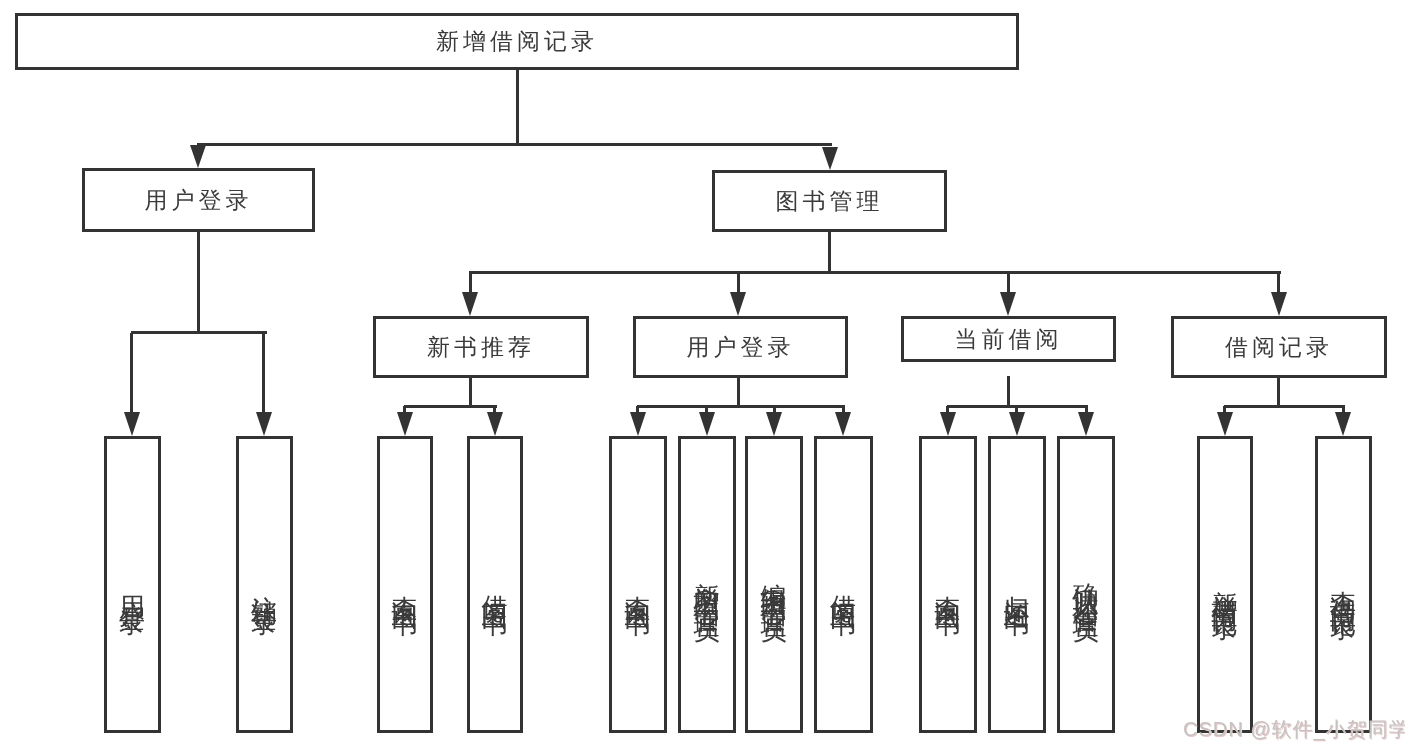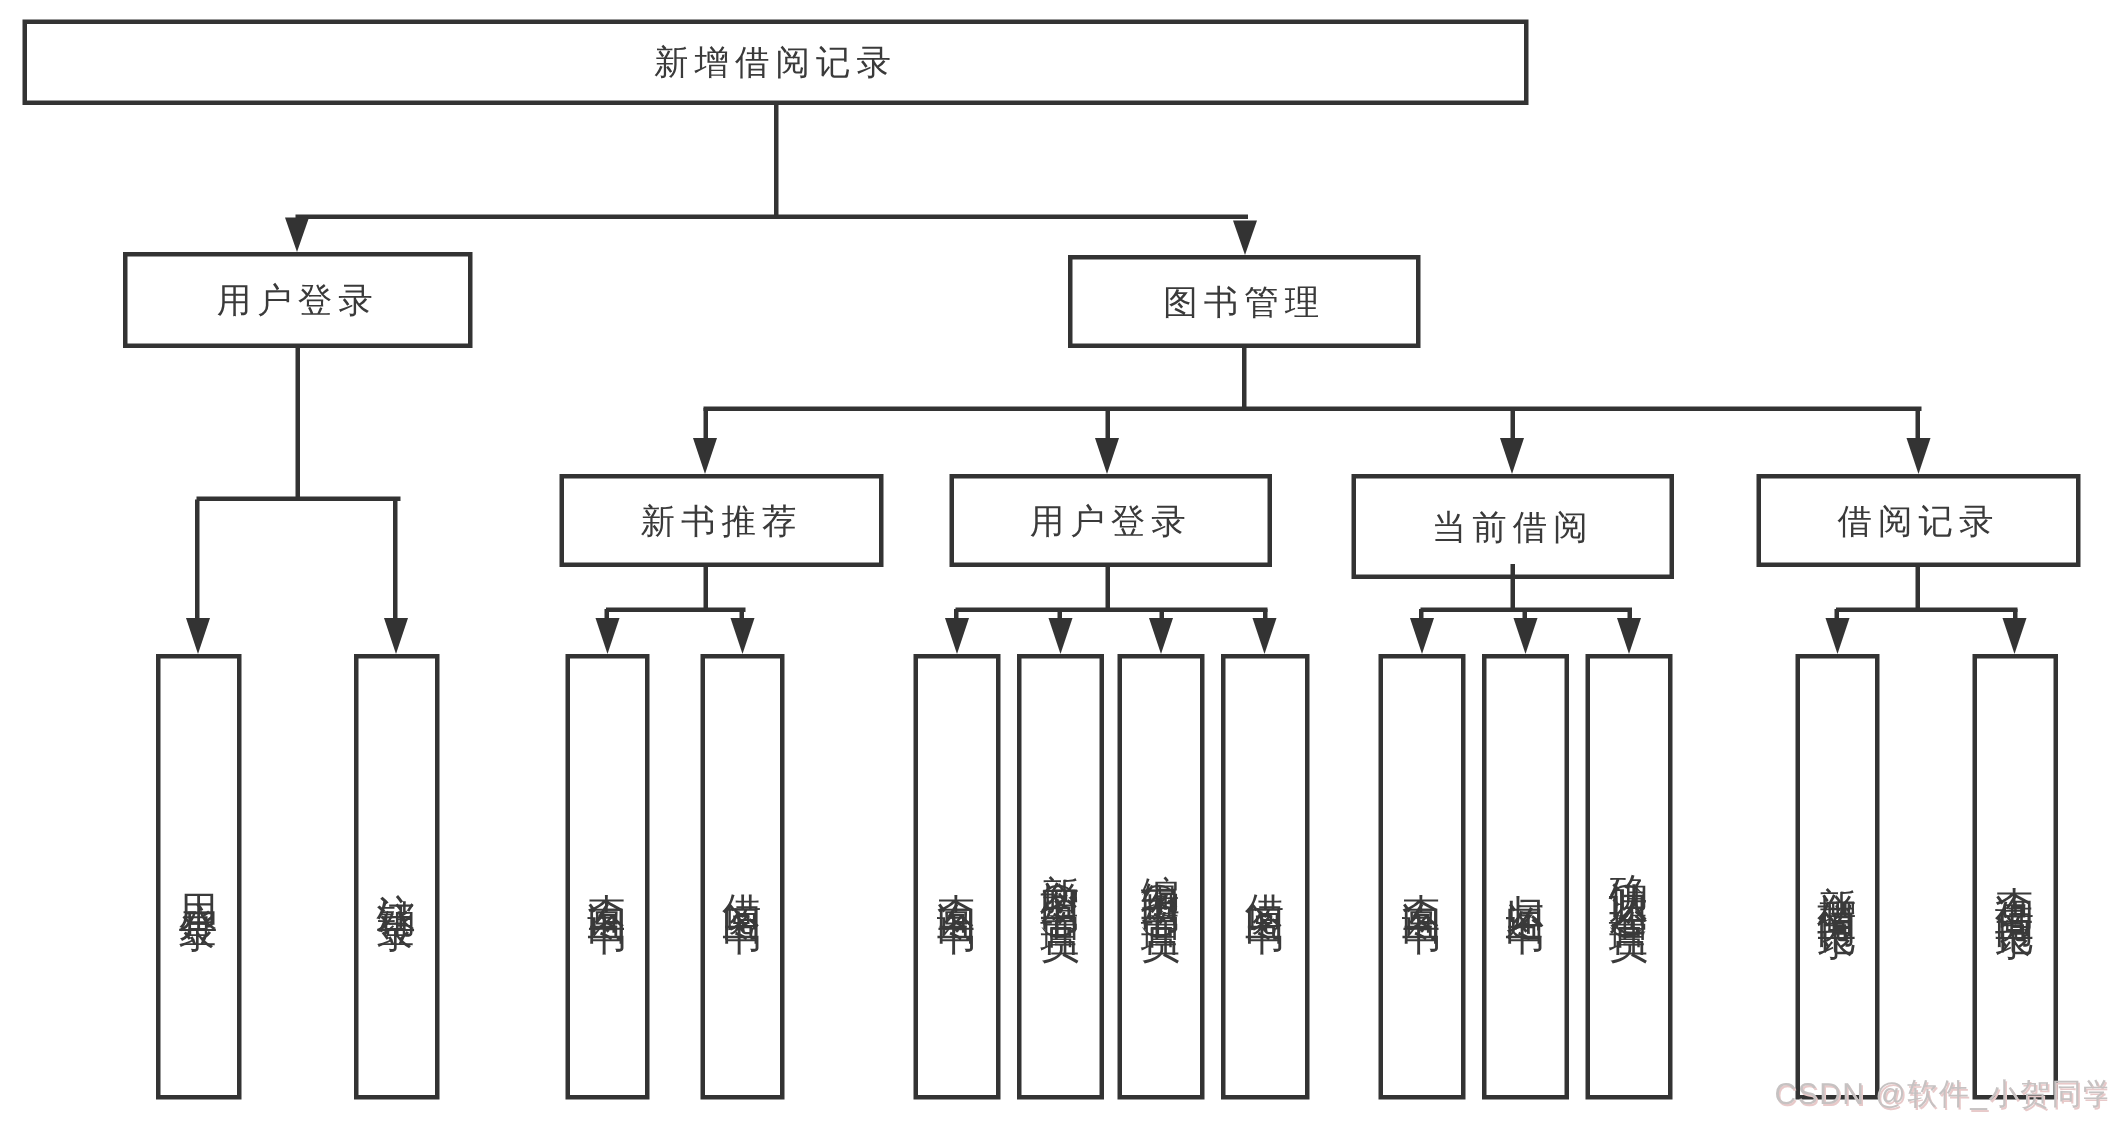--- a/index.html
+++ b/index.html
@@ -52,21 +52,21 @@
   </div>
 
   <div class="box" style="left:373px;top:316px;width:216px;height:62px;">
     <span class="hlabel">新书推荐</span>
   </div>
 
   <div class="box" style="left:633px;top:316px;width:215px;height:62px;">
     <span class="hlabel">用户登录</span>
   </div>
 
-  <div class="box" style="left:901px;top:316px;width:215px;height:70px;text-align:center;">
+  <div class="box" style="left:901px;top:316px;width:215px;height:46px;text-align:center;">
     <span class="hlabel">当前借阅</span>
   </div>
 
   <div class="box" style="left:1171px;top:316px;width:216px;height:62px;">
     <span class="hlabel">借阅记录</span>
   </div>
 
   <div class="box vbox" style="left:104px;top:436px;width:57px;height:297px;">
     <span class="vlabel">用户登录</span>
   </div>

